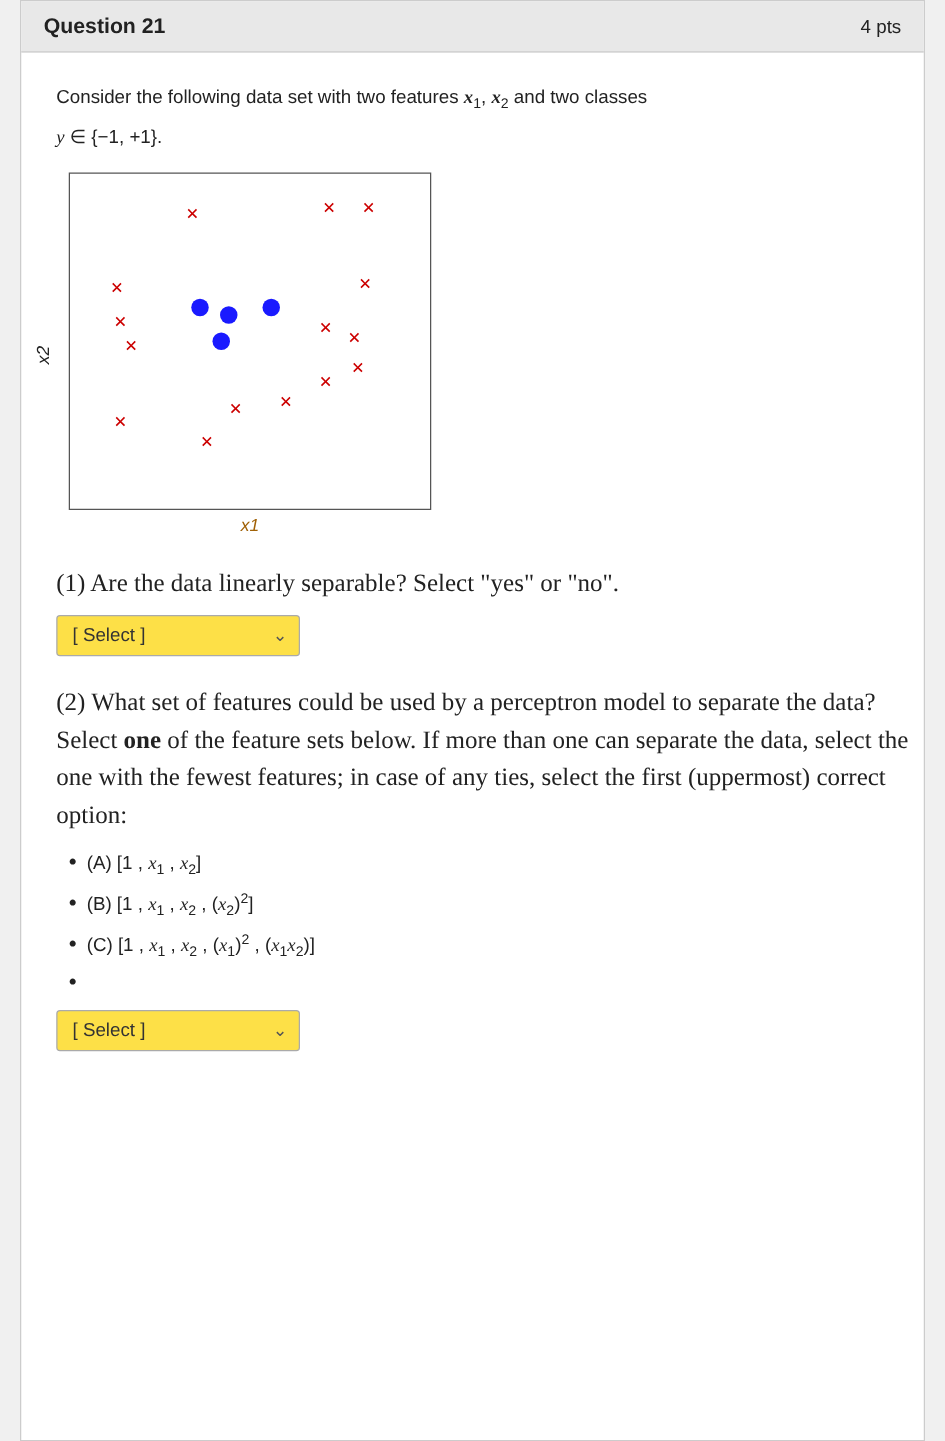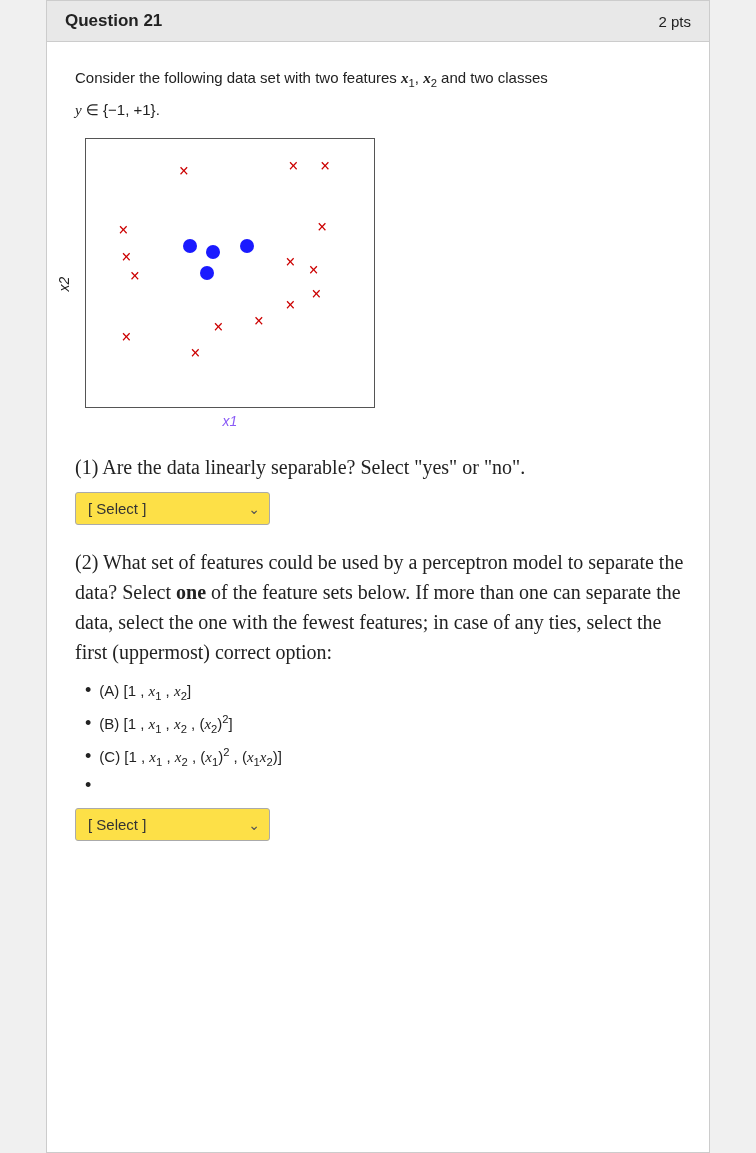--- a/index.html
+++ b/index.html
@@ -5,21 +5,21 @@
     * { box-sizing: border-box; margin: 0; padding: 0; }
     body {
       font-family: Georgia, 'Times New Roman', serif;
       background: #f0f0f0;
       display: flex;
       justify-content: center;
       padding: 0;
     }
     .card {
       background: #fff;
-      width: 664px;
+      width: 724px;
       min-height: 1153px;
       border: 1px solid #ccc;
     }
     .card-header {
       background: #e8e8e8;
       border-bottom: 1px solid #ccc;
       padding: 10px 18px;
       display: flex;
       justify-content: space-between;
       align-items: center;
@@ -57,21 +57,21 @@
     .plot-area {
       border: 1.5px solid #555;
       width: 290px;
       height: 270px;
       position: relative;
       background: #fff;
     }
     .x-label {
       font-family: Arial, sans-serif;
       font-size: 14px;
-      color: #8b5cf6;
+      color: #a16207;
       margin-top: 4px;
       font-style: italic;
     }
     .y-label {
       position: absolute;
       left: -28px;
       top: 50%;
       transform: translateY(-50%) rotate(-90deg);
       font-size: 14px;
       font-family: Arial, sans-serif;
@@ -157,21 +157,21 @@
     sub, sup {
       font-size: 0.75em;
     }
   </style>
 </head>
 <body>
 
 <div class="card">
   <div class="card-header">
     <span class="card-header-title">Question 21</span>
-    <span class="card-header-pts">2 pts</span>
+    <span class="card-header-pts">4 pts</span>
   </div>
   <div class="card-body">
 
     
     <p class="intro-text">
       Consider the following data set with two features <span class="math-bold-italic">x</span><sub>1</sub>, <span class="math-bold-italic">x</span><sub>2</sub> and two classes
     </p>
     <p class="intro-text">
       <span class="math-italic">y</span> ∈ {−1, +1}.
     </p>

